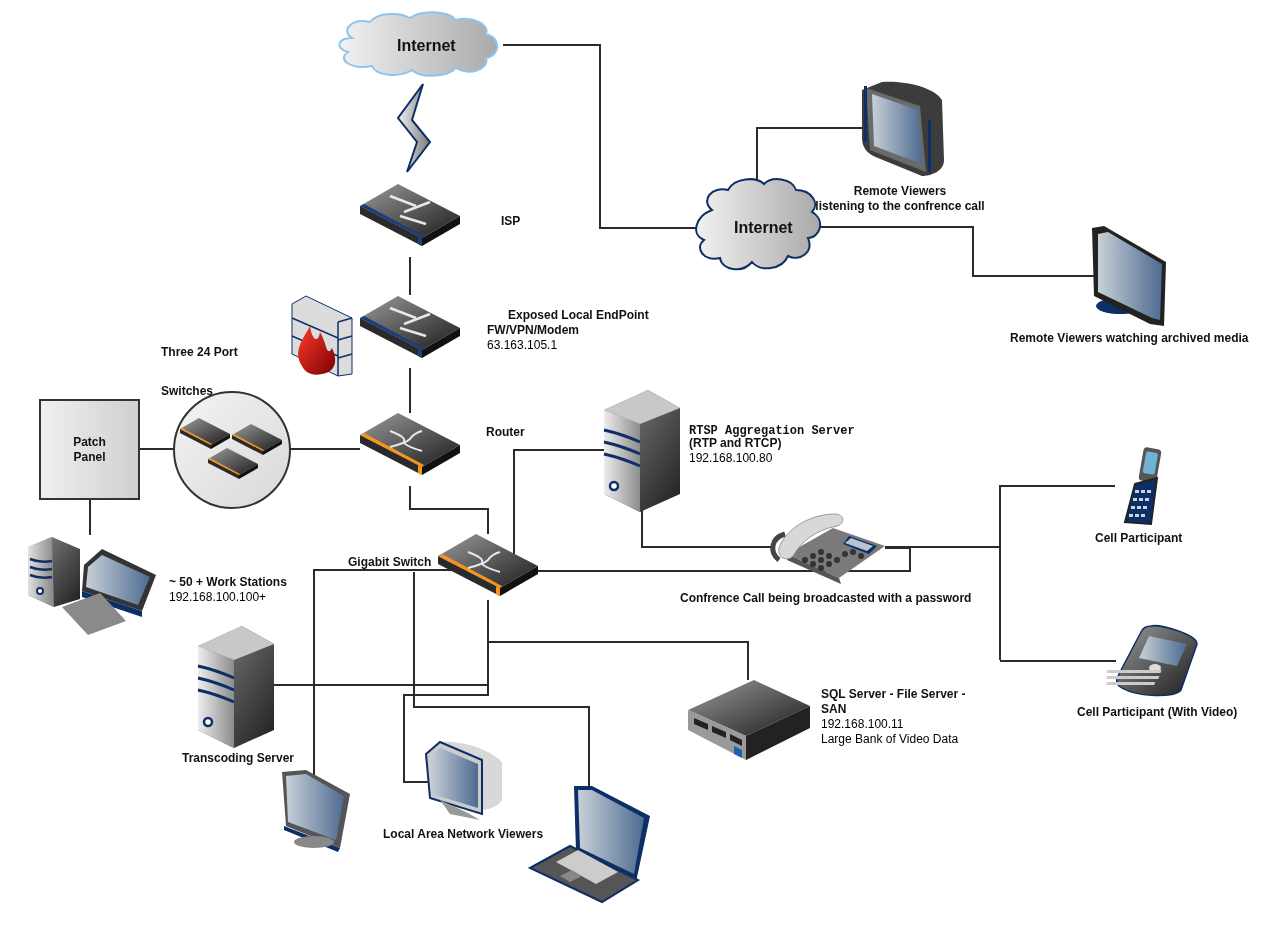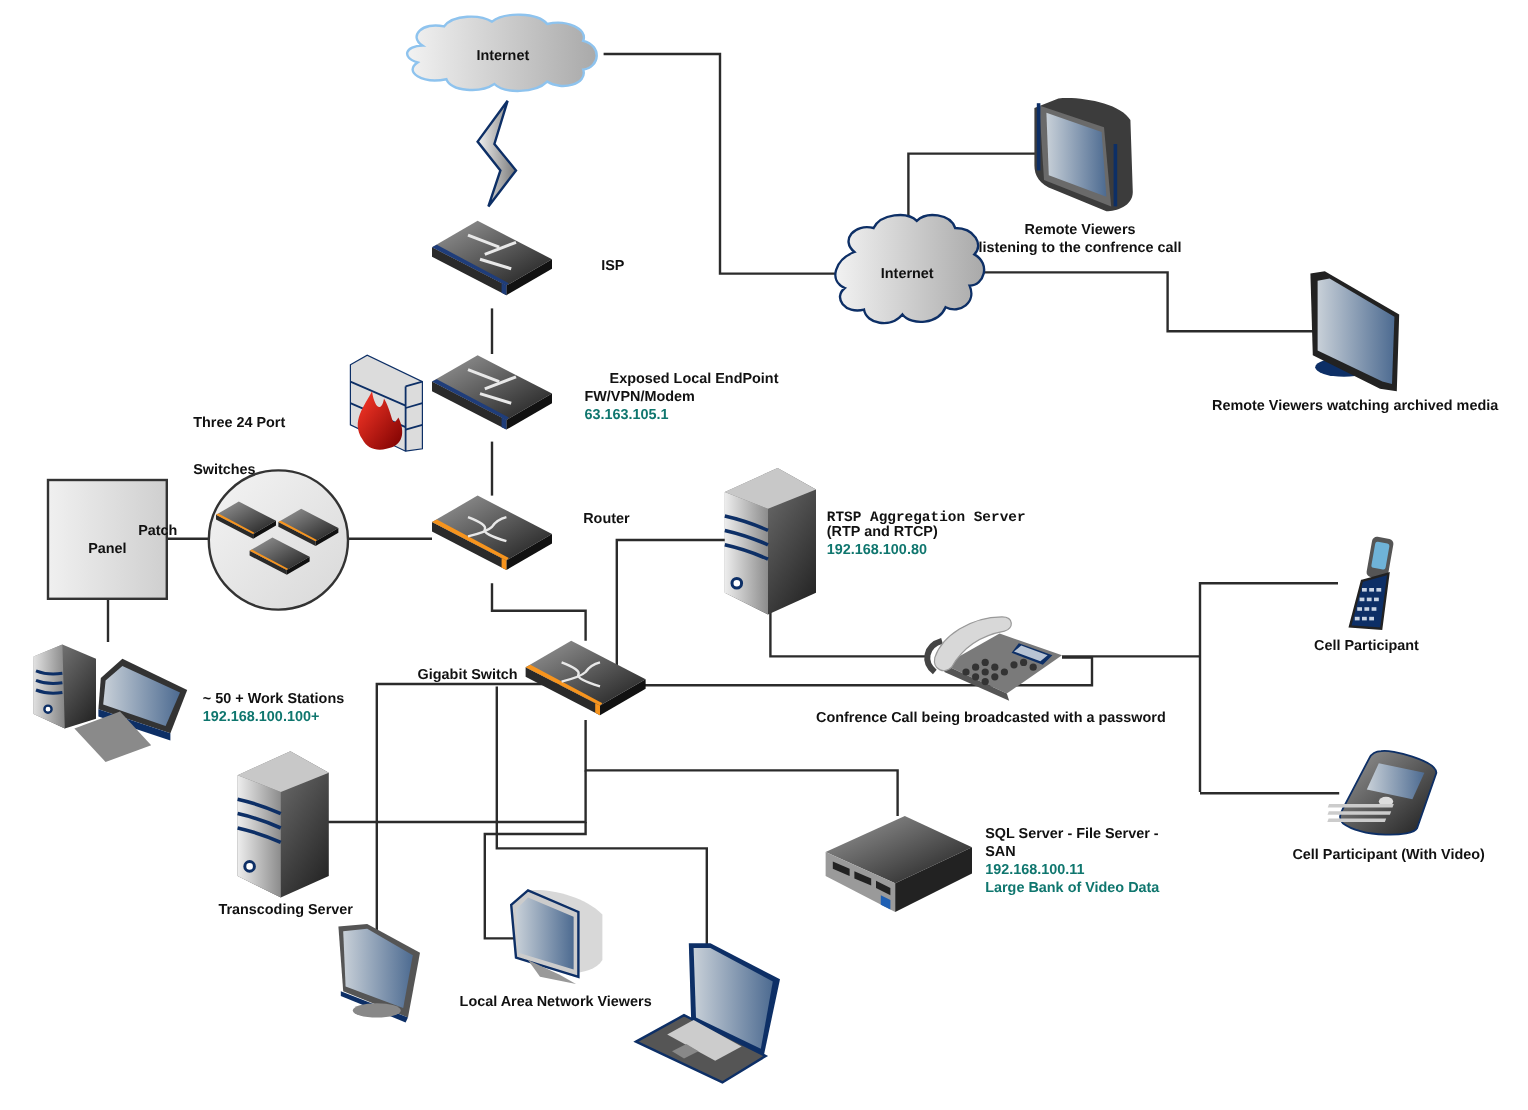--- a/index.html
+++ b/index.html
@@ -1,23 +1,23 @@
 <!DOCTYPE html>
 <html><head>
 <meta charset="utf-8">
 <style>
   html, body { margin: 0; padding: 0; background: #ffffff; }
   body { width: 1273px; height: 925px; position: relative; overflow: hidden;
          font-family: "Liberation Sans", sans-serif; }
   #canvas { position: absolute; left: 0; top: 0; width: 1273px; height: 925px; }
   .lbl { position: absolute; font-size: 12px; color: #111; line-height: 14px; white-space: nowrap; }
   .lbl.bold { font-weight: bold; }
-  .ip { color: #0f766e; font-weight: bold; }
+  .ip { color: #000000; font-weight: normal; }
   .center { text-align: center; }
-  .cloud-text { font-size: 12px; font-weight: bold; }
+  .cloud-text { font-size: 16px; font-weight: bold; }
 </style>
 </head>
 <body>
 
 <svg id="canvas" viewBox="0 0 1273 925" xmlns="http://www.w3.org/2000/svg">
   <defs>
     <linearGradient id="gCloud" x1="0" y1="0" x2="1" y2="0">
       <stop offset="0" stop-color="#f2f2f2"></stop>
         <stop offset="1" stop-color="#a9a9a9"></stop>
     </linearGradient>
@@ -366,21 +366,21 @@
 
 <div class="lbl bold" style="left:481px;top:214px;padding-left:20px;">ISP</div>
 
 <div class="lbl bold" style="left:487px;top:308px;padding-left:21px;">Exposed Local EndPoint</div>
 <div class="lbl bold" style="left:487px;top:323px;">FW/VPN/Modem</div>
 <div class="lbl ip" style="left:487px;top:338px;">63.163.105.1</div>
 
 <div class="lbl bold" style="left:161px;top:345px;">Three 24 Port</div>
 <div class="lbl bold" style="left:161px;top:384px;">Switches</div>
 
-<div class="lbl bold center" style="left:40px;width:99px;top:435px;padding-left:42px;">Patch</div>
+<div class="lbl bold center" style="left:40px;width:99px;top:435px;">Patch</div>
 <div class="lbl bold center" style="left:40px;width:99px;top:450px;">Panel</div>
 
 <div class="lbl bold" style="left:486px;top:425px;">Router</div>
 
 <div class="lbl bold" style="left:689px;top:424px;font-family:Liberation Mono, monospace;">RTSP Aggregation Server</div>
 <div class="lbl bold" style="left:689px;top:436px;">(RTP and RTCP)</div>
 <div class="lbl ip" style="left:689px;top:451px;">192.168.100.80</div>
 
 <div class="lbl bold" style="left:169px;top:575px;">~ 50 + Work Stations</div>
 <div class="lbl ip" style="left:169px;top:590px;">192.168.100.100+</div>

